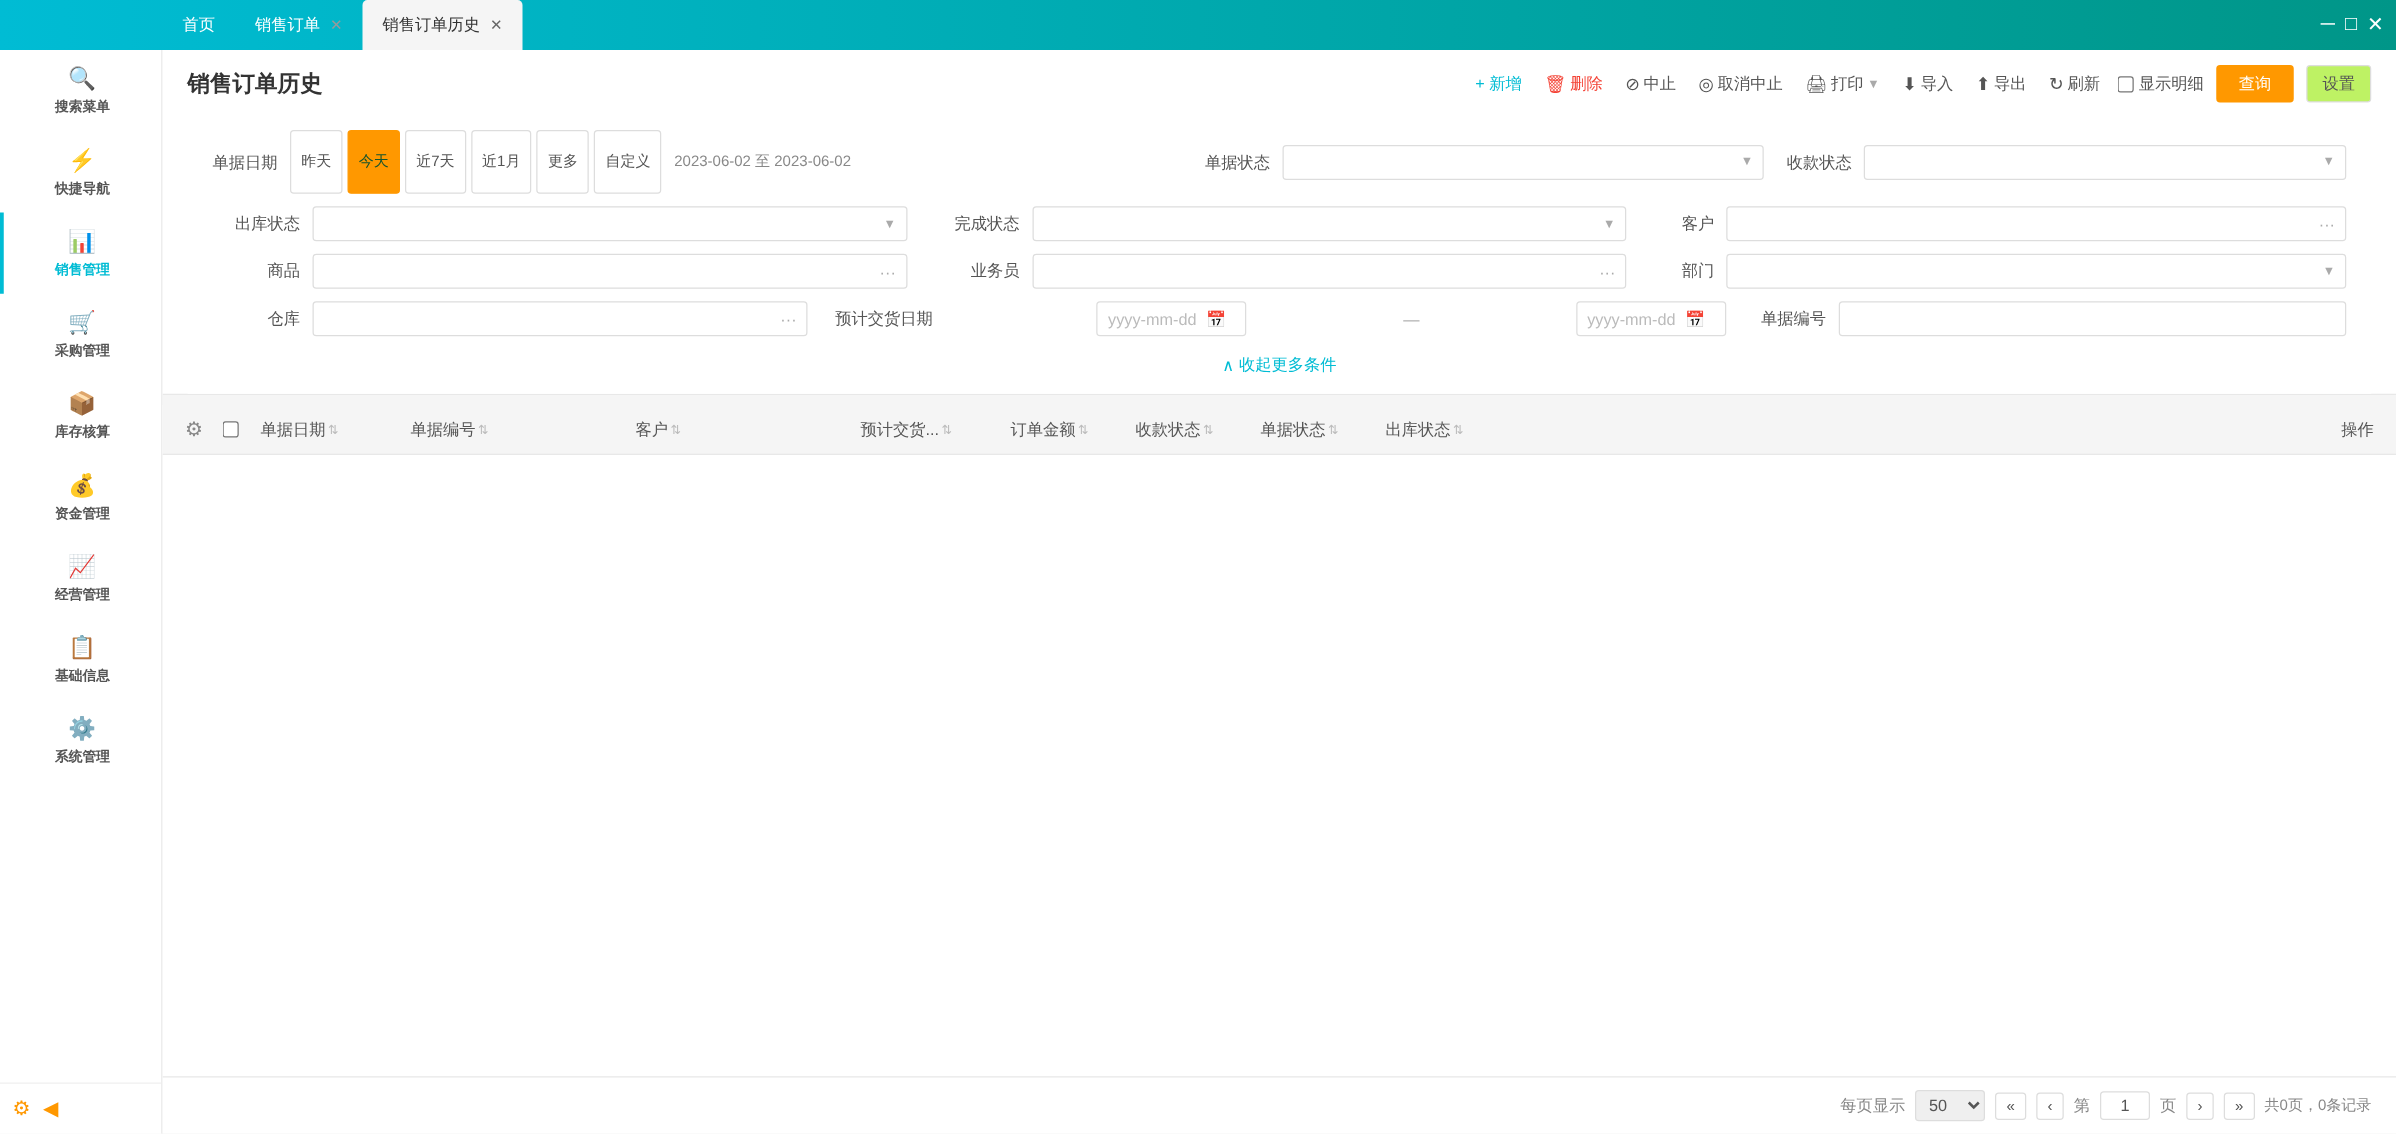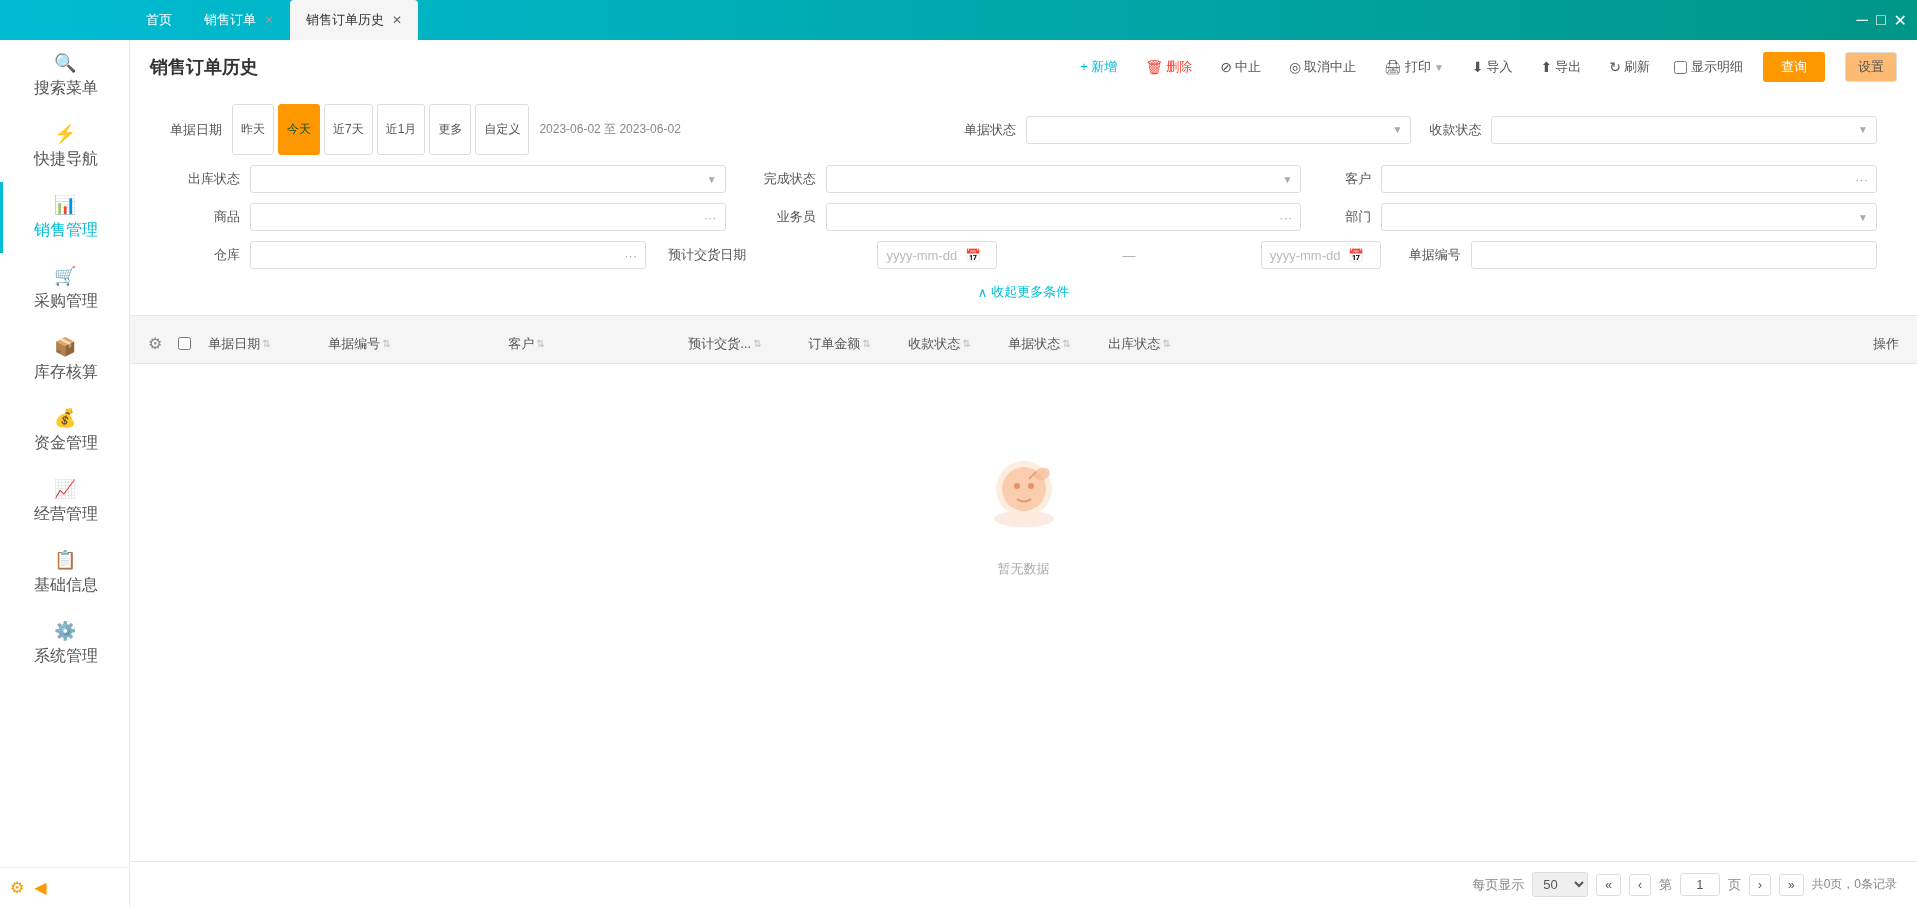--- a/index.html
+++ b/index.html
@@ -71,21 +71,21 @@
       display: flex;
       flex-direction: column;
       align-items: center;
       padding: 12px 0;
       cursor: pointer;
       color: #555;
       border-left: 3px solid transparent;
     }
     .sidebar-item.active { color: #00bcd4; border-left: 3px solid #00bcd4; }
     .sidebar-item .icon { font-size: 18px; margin-bottom: 4px; }
-    .sidebar-item .label { font-size: 16px; }
+    .sidebar-item .label { font-size: 11px; font-weight: bold; }
     .sidebar-bottom {
       margin-top: auto;
       display: flex;
       padding: 10px;
       gap: 10px;
       border-top: 1px solid #f0f0f0;
     }
     .sidebar-bottom-icon { font-size: 16px; cursor: pointer; color: #ff9800; }
 
     
@@ -110,21 +110,21 @@
       margin-bottom: 12px;
     }
     .page-title {
       font-size: 18px;
       font-weight: bold;
       color: #333;
     }
     .toolbar {
       display: flex;
       align-items: center;
-      gap: 20px;
+      gap: 10px;
     }
     .toolbar-btn {
       display: flex;
       align-items: center;
       gap: 3px;
       color: #555;
       cursor: pointer;
       font-size: 13px;
       padding: 2px 4px;
     }
@@ -143,21 +143,21 @@
     .query-btn {
       background: #ff9800;
       color: #fff;
       border: none;
       padding: 6px 18px;
       border-radius: 3px;
       cursor: pointer;
       font-size: 13px;
     }
     .setting-btn {
-      background: #fdba74;
+      background: #bef264;
       color: #555;
       border: 1px solid #ddd;
       padding: 5px 12px;
       border-radius: 3px;
       cursor: pointer;
       font-size: 13px;
     }
 
     
     .filter-area {
@@ -624,34 +624,20 @@
         </div>
         <div class="th-cell th-out-status">
           <span>出库状态</span>
           <span class="th-sort">⇅</span>
         </div>
         <div class="th-cell th-ops">
           <span>操作</span>
         </div>
       </div>
 
-      <div class="empty-state">
-        <svg class="empty-icon" viewBox="0 0 100 100">
-
-          <ellipse cx="50" cy="75" rx="30" ry="8" fill="#f5d5c0" opacity="0.5"></ellipse>
-          <circle cx="50" cy="45" r="28" fill="#fde8d8" opacity="0.8"></circle>
-          <circle cx="50" cy="45" r="22" fill="#f9c9a8" opacity="0.9"></circle>
-          <circle cx="43" cy="42" r="3" fill="#e8916b"></circle>
-          <circle cx="57" cy="42" r="3" fill="#e8916b"></circle>
-          <path d="M 43 55 Q 50 60 57 55" stroke="#e8916b" stroke-width="2" fill="none"></path>
-          <ellipse cx="68" cy="30" rx="8" ry="6" fill="#f5b896" opacity="0.7" transform="rotate(-20,68,30)"></ellipse>
-          <line x1="62" y1="28" x2="55" y2="35" stroke="#e8916b" stroke-width="1.5"></line>
-        </svg>
-        <span class="empty-text">暂无数据</span>
-      </div>
     </div>
 
     <div class="pagination-bar">
       <span style="color:#888;">每页显示</span>
       <select class="page-size-select">
         <option>50</option>
         <option>10</option>
         <option>20</option>
         <option>100</option>
       </select>

